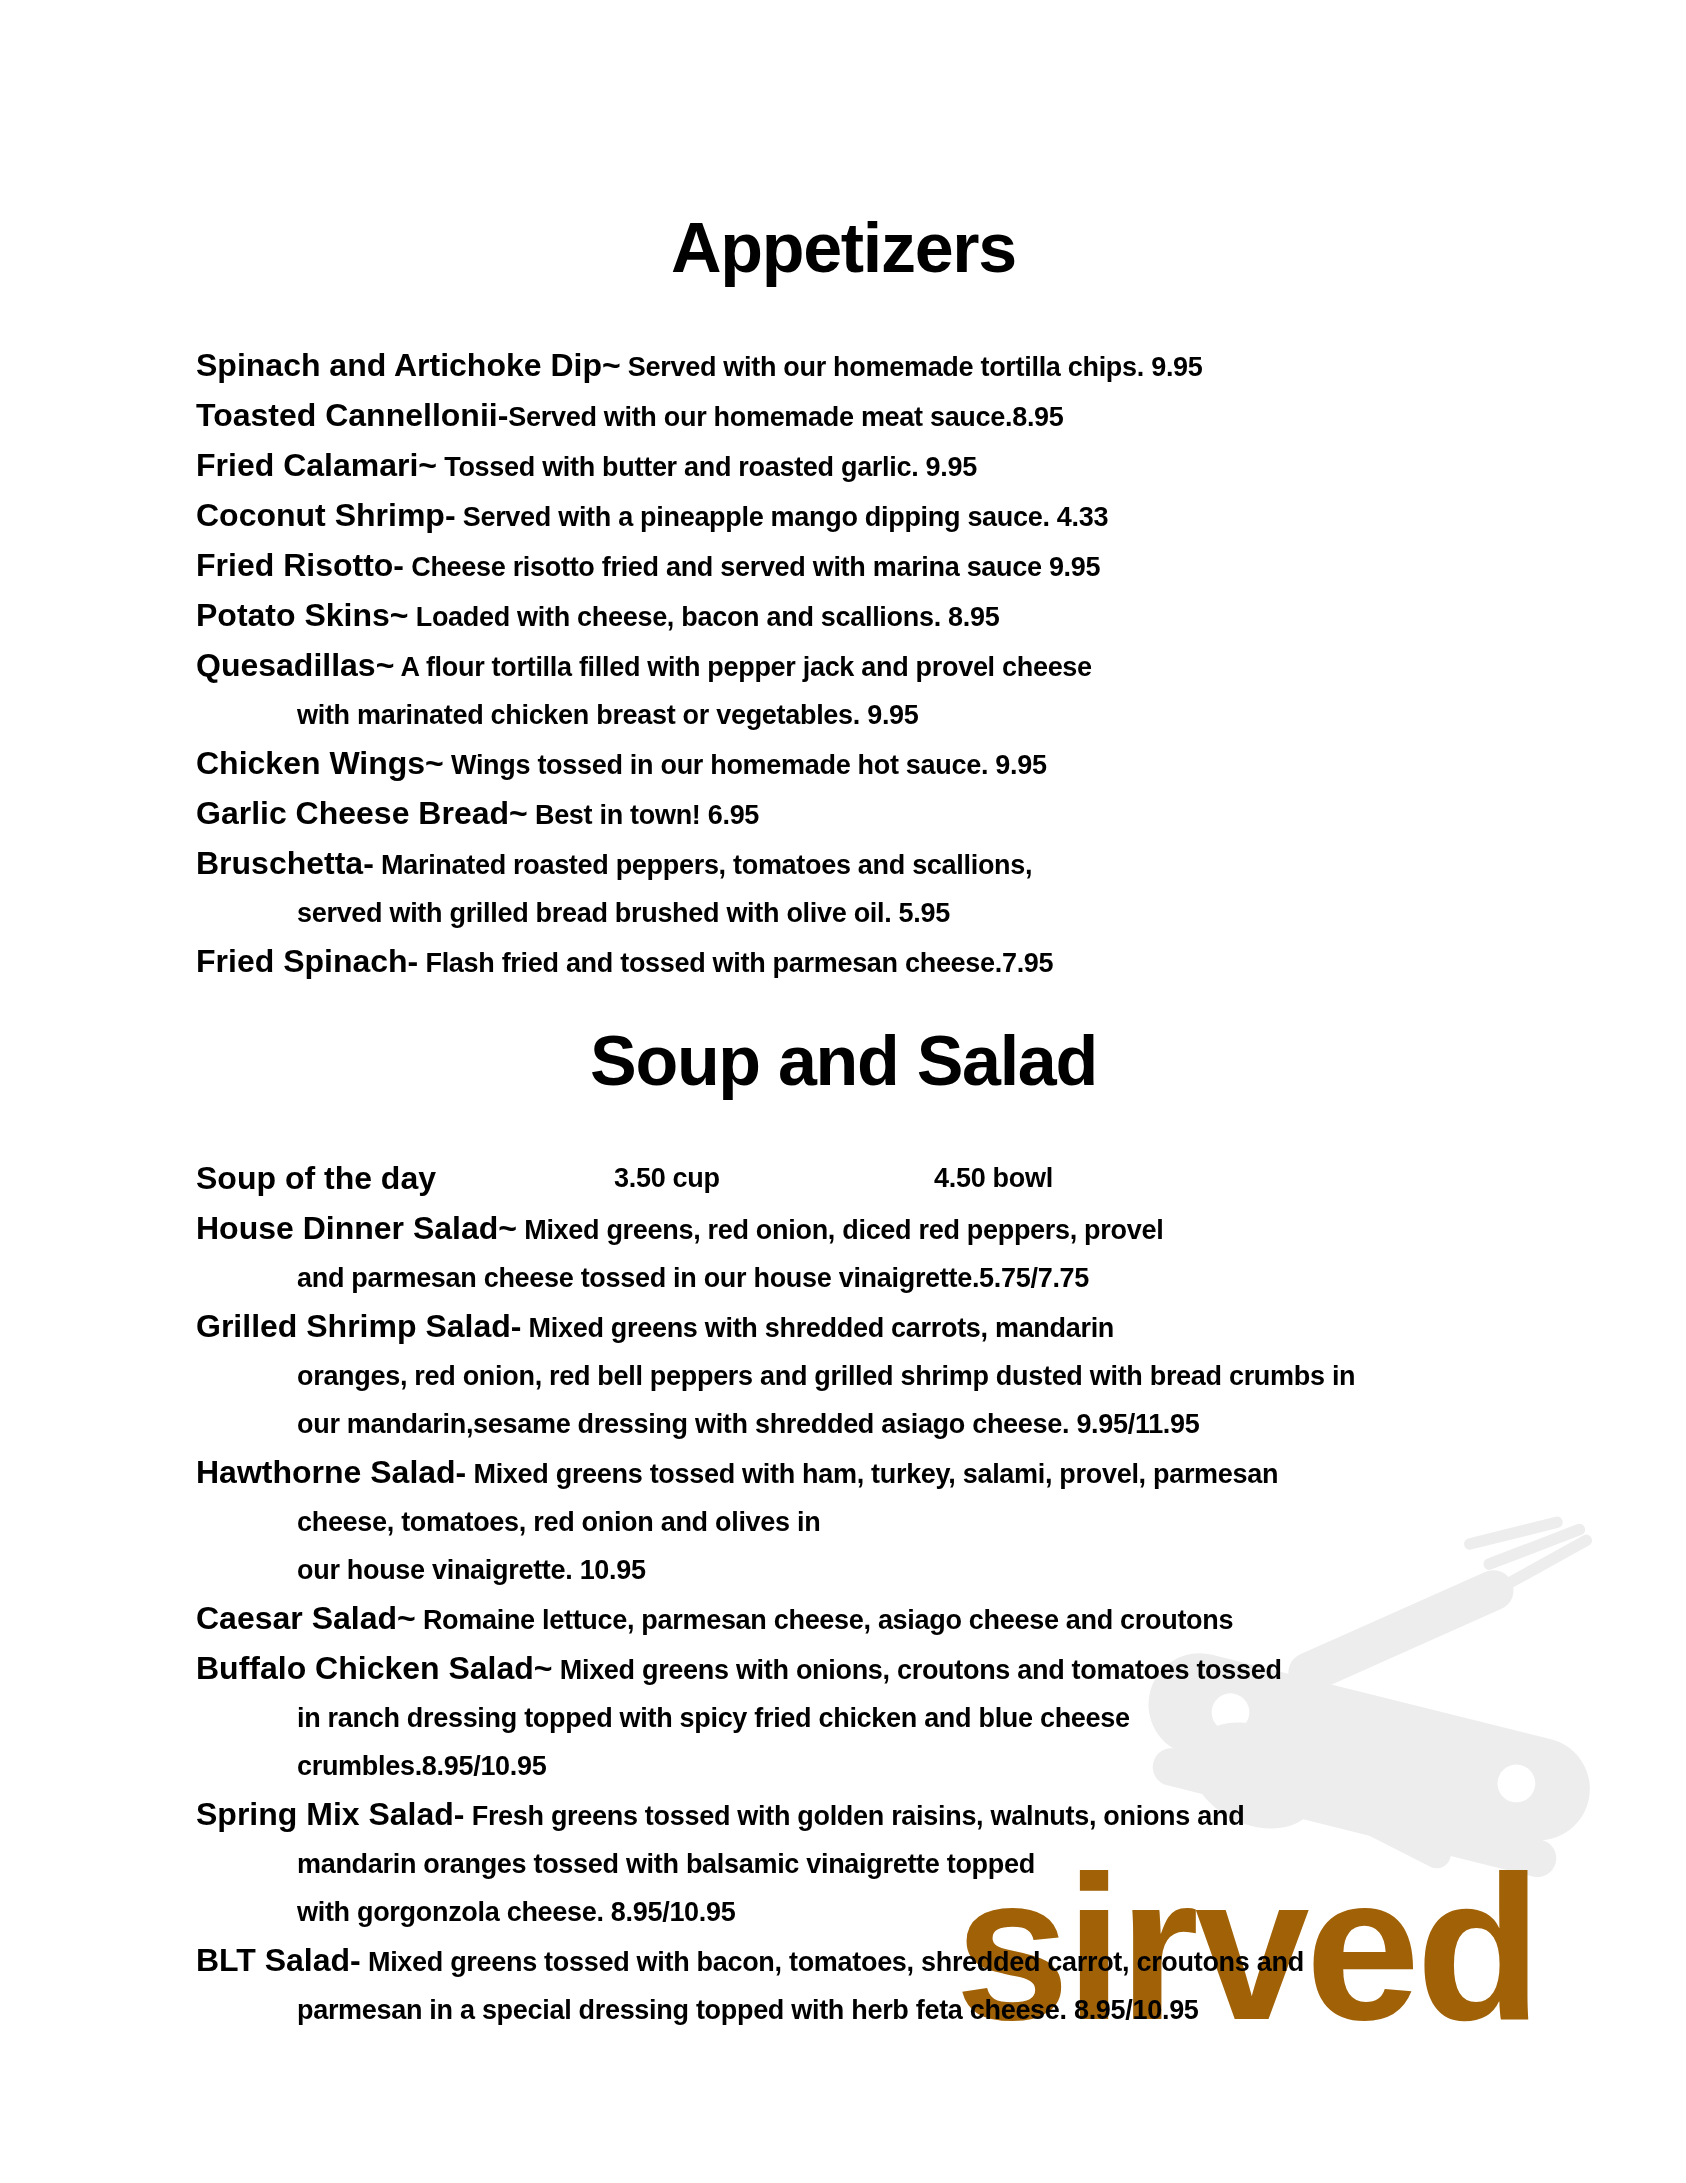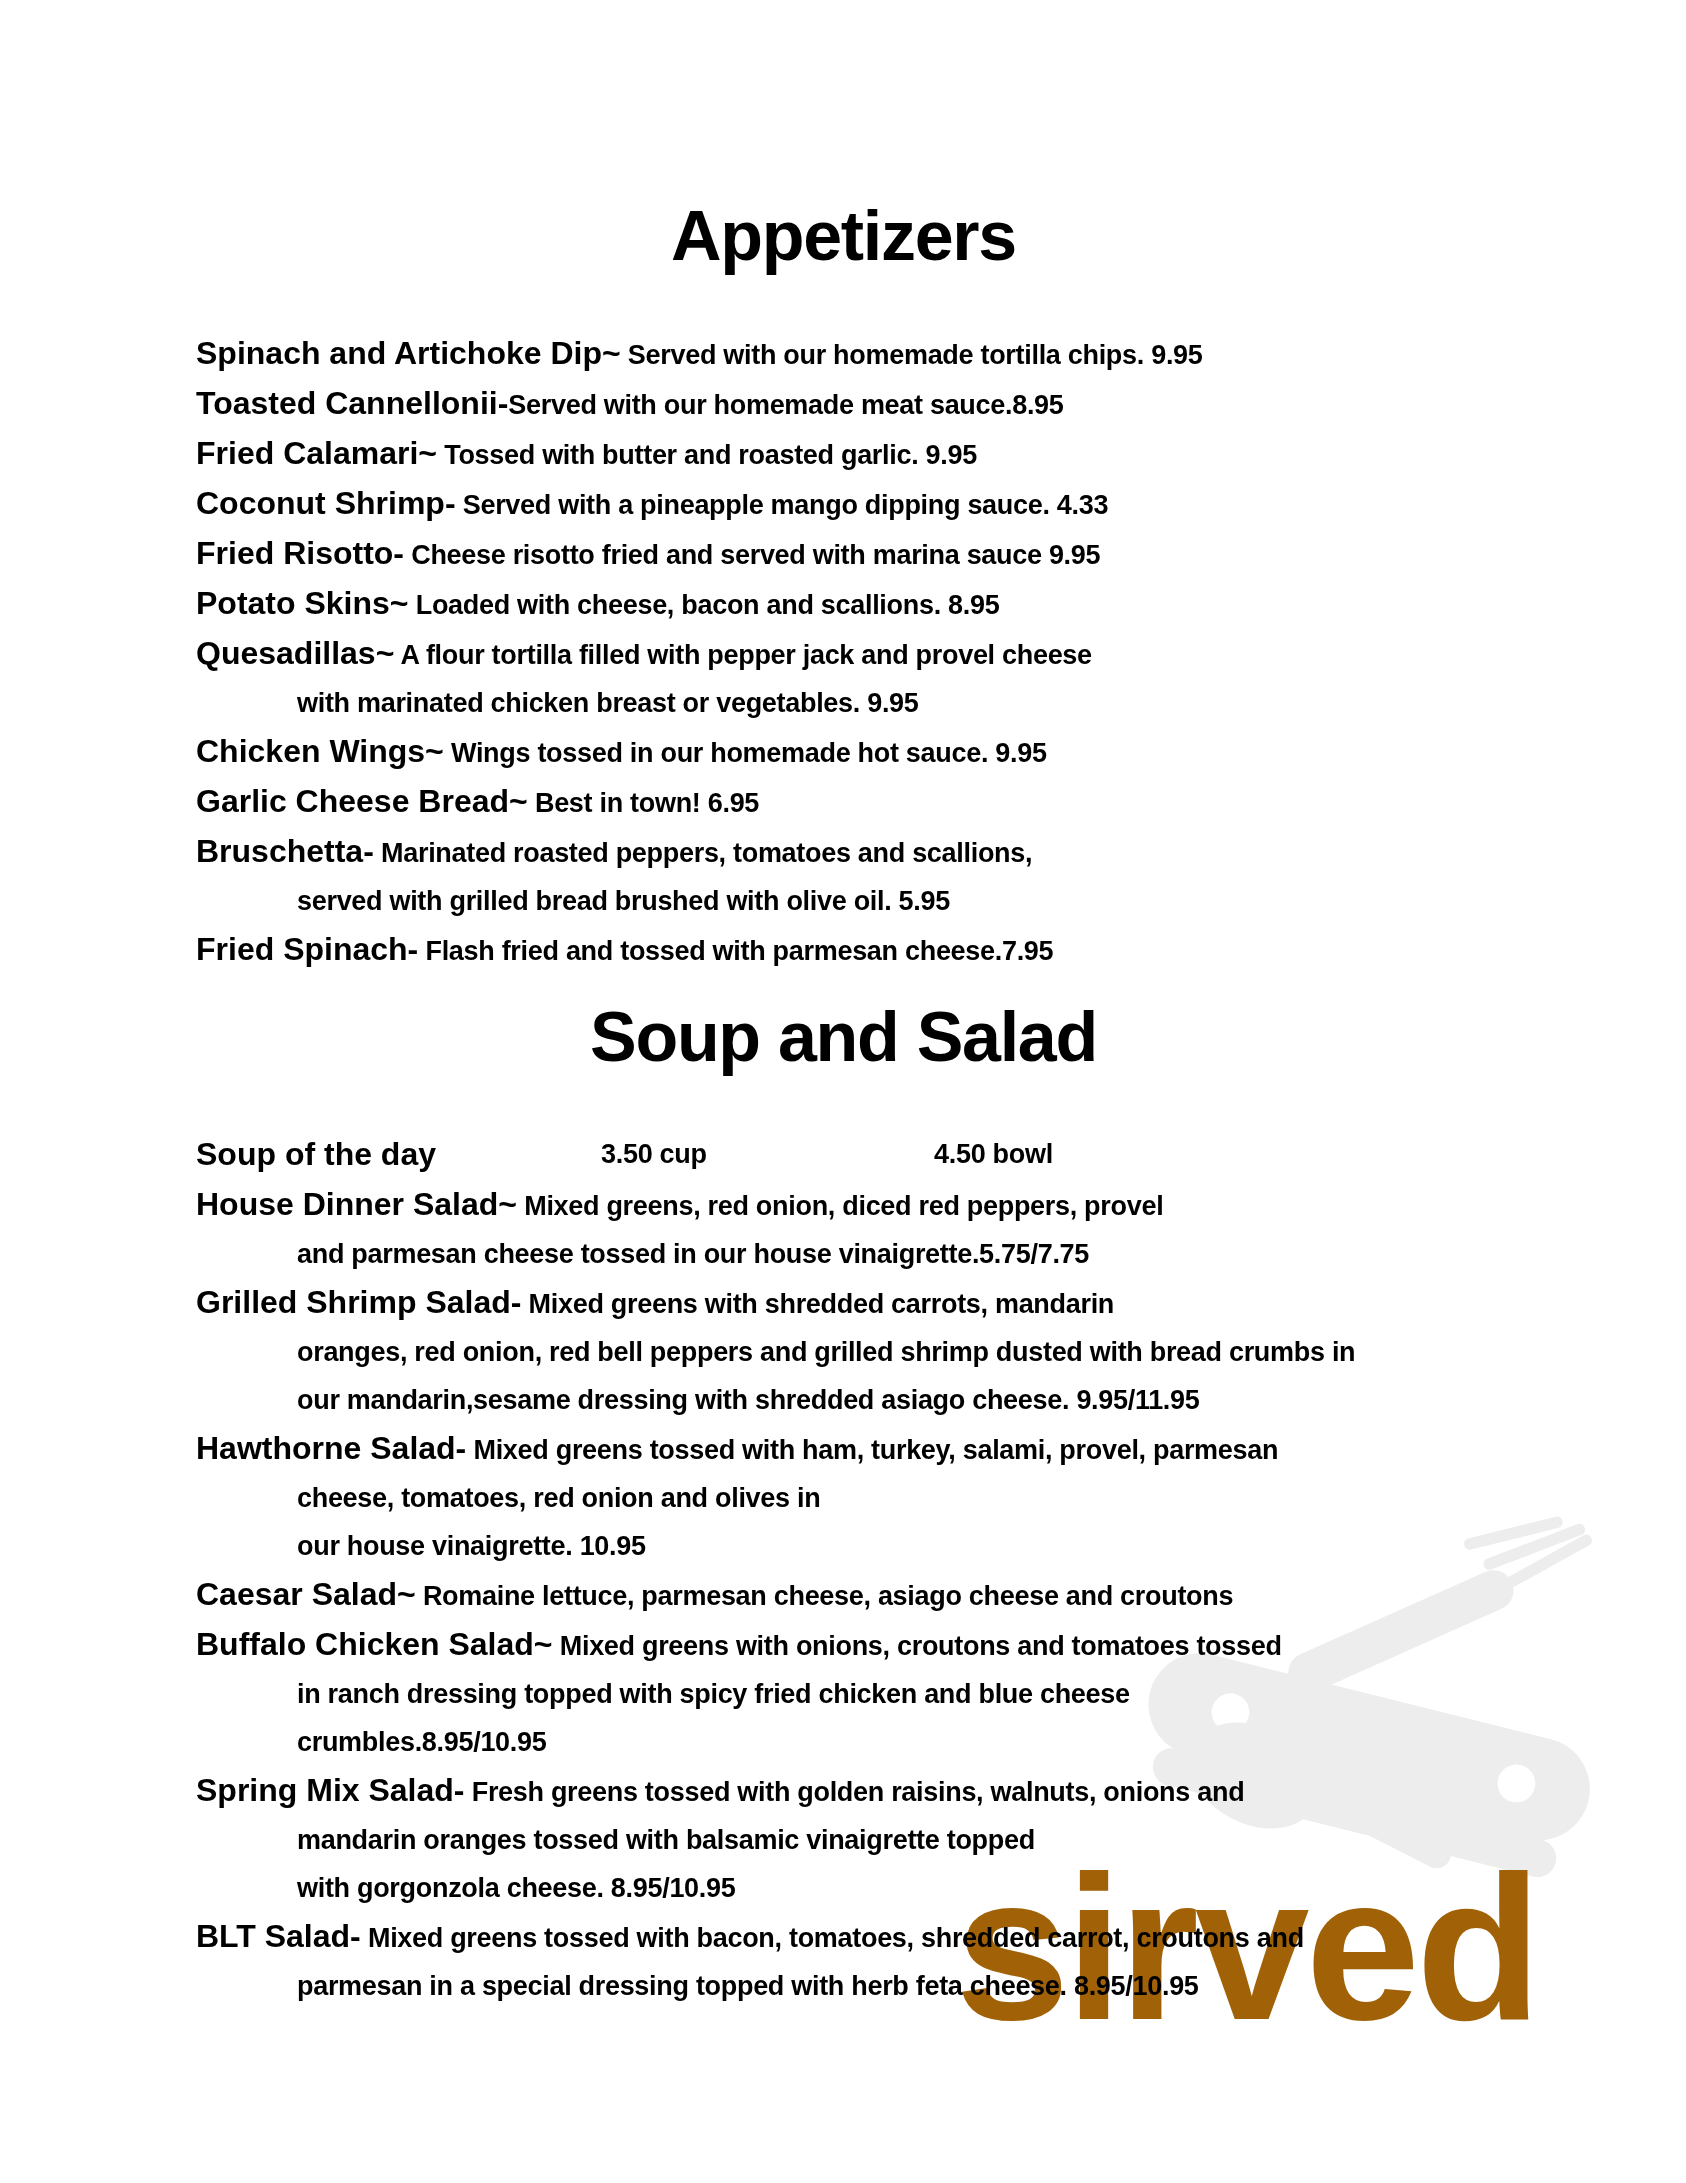--- a/index.html
+++ b/index.html
@@ -14,21 +14,21 @@
   }
   .watermark-logo{position:absolute;left:1120px;top:1484px;}
   .watermark-text{
     position:absolute;left:955px;top:1845px;
     font-size:206px;font-weight:bold;letter-spacing:-4px;
     color:#a16207;line-height:1;
     user-select:none;
   }
   main{position:relative;z-index:2;}
   .section-title{
-    margin:4px;
+    margin:16px;
     font-size:70px;
     font-weight:bold;
     letter-spacing:-1.3px;
     text-align:center;
     line-height:1.1;
   }
   .menu-section.apps .section-title{padding-top:194px;}
   .menu-section.apps .items{margin-top:54px;}
   .menu-section.soup .section-title{padding-top:20px;}
   .menu-section.soup .items{margin-top:54px;}
@@ -40,21 +40,21 @@
     letter-spacing:-0.3px;
     white-space:nowrap;
     position:relative;
   }
   .line.cont{padding-left:297px;}
   .item-name{
     font-size:32px;
     letter-spacing:0;
   }
   .price{position:absolute;}
-  .price.p1{left:601px;}
+  .price.p1{left:614px;}
   .price.p2{left:934px;}
 </style>
 </head>
 <body>
 
 <div class="page">
 
   <svg class="watermark-logo" width="540" height="445" viewBox="0 0 800 660" aria-hidden="true">
     <g fill="#ededed">
 

